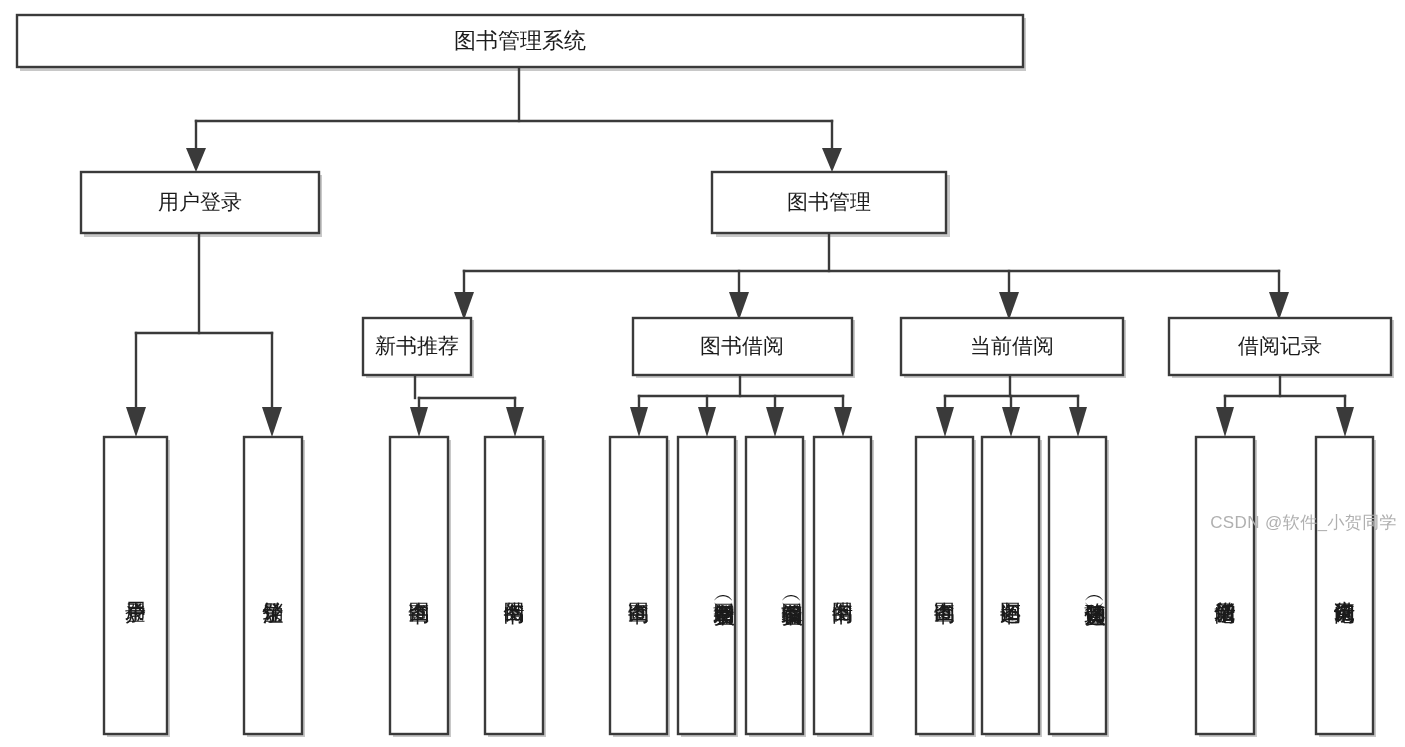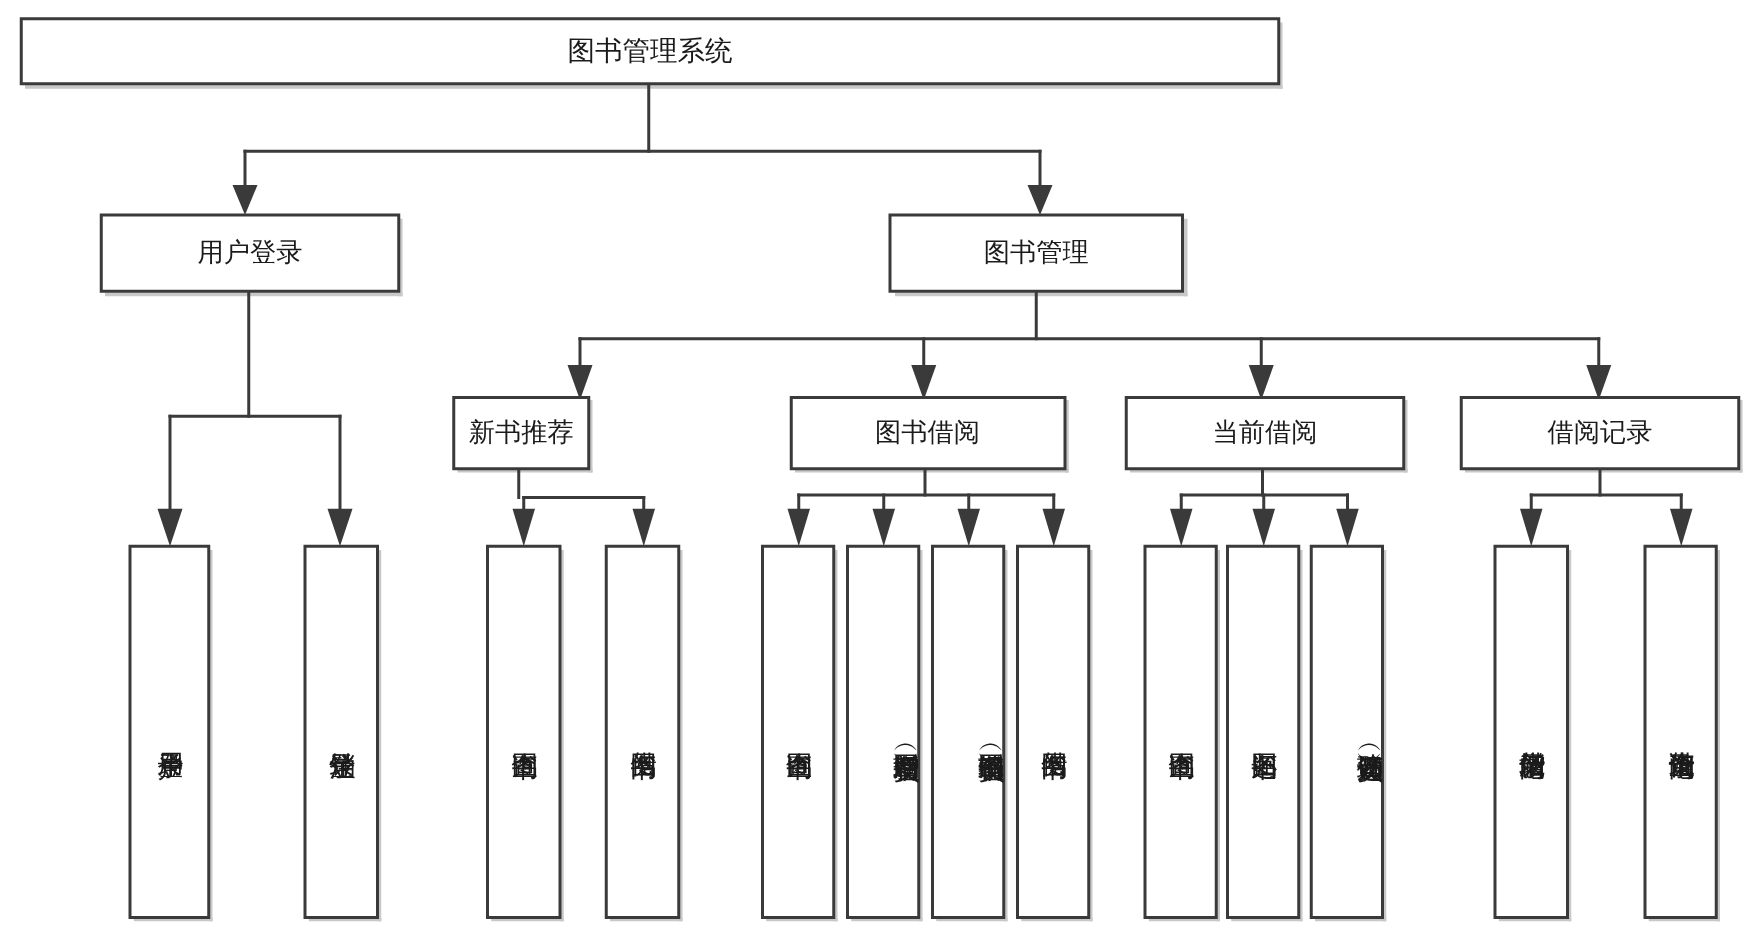--- a/index.html
+++ b/index.html
@@ -265,14 +265,15 @@
   <div class="vlabel" style="left:746px; top:437px; width:57px; height:297px; align-items:flex-start; padding-top:6px; box-sizing:border-box;">编辑图书（管理员）</div>
   <div class="vlabel" style="left:814px; top:437px; width:57px; height:297px;">借阅图书</div>
 
   <div class="vlabel" style="left:916px; top:437px; width:57px; height:297px;">查询图书</div>
   <div class="vlabel" style="left:982px; top:437px; width:57px; height:297px;">归还图书</div>
   <div class="vlabel" style="left:1049px; top:437px; width:57px; height:297px; align-items:flex-start; padding-top:6px; box-sizing:border-box;">确认归还（管理员）</div>
 
   <div class="vlabel" style="left:1196px; top:437px; width:58px; height:297px;">新增借阅记录</div>
   <div class="vlabel" style="left:1316px; top:437px; width:57px; height:297px;">查询借阅记录</div>
 
+  <div id="watermark">CSDN @软件_小贺同学</div>
 
 </div>
 
 </body></html>

